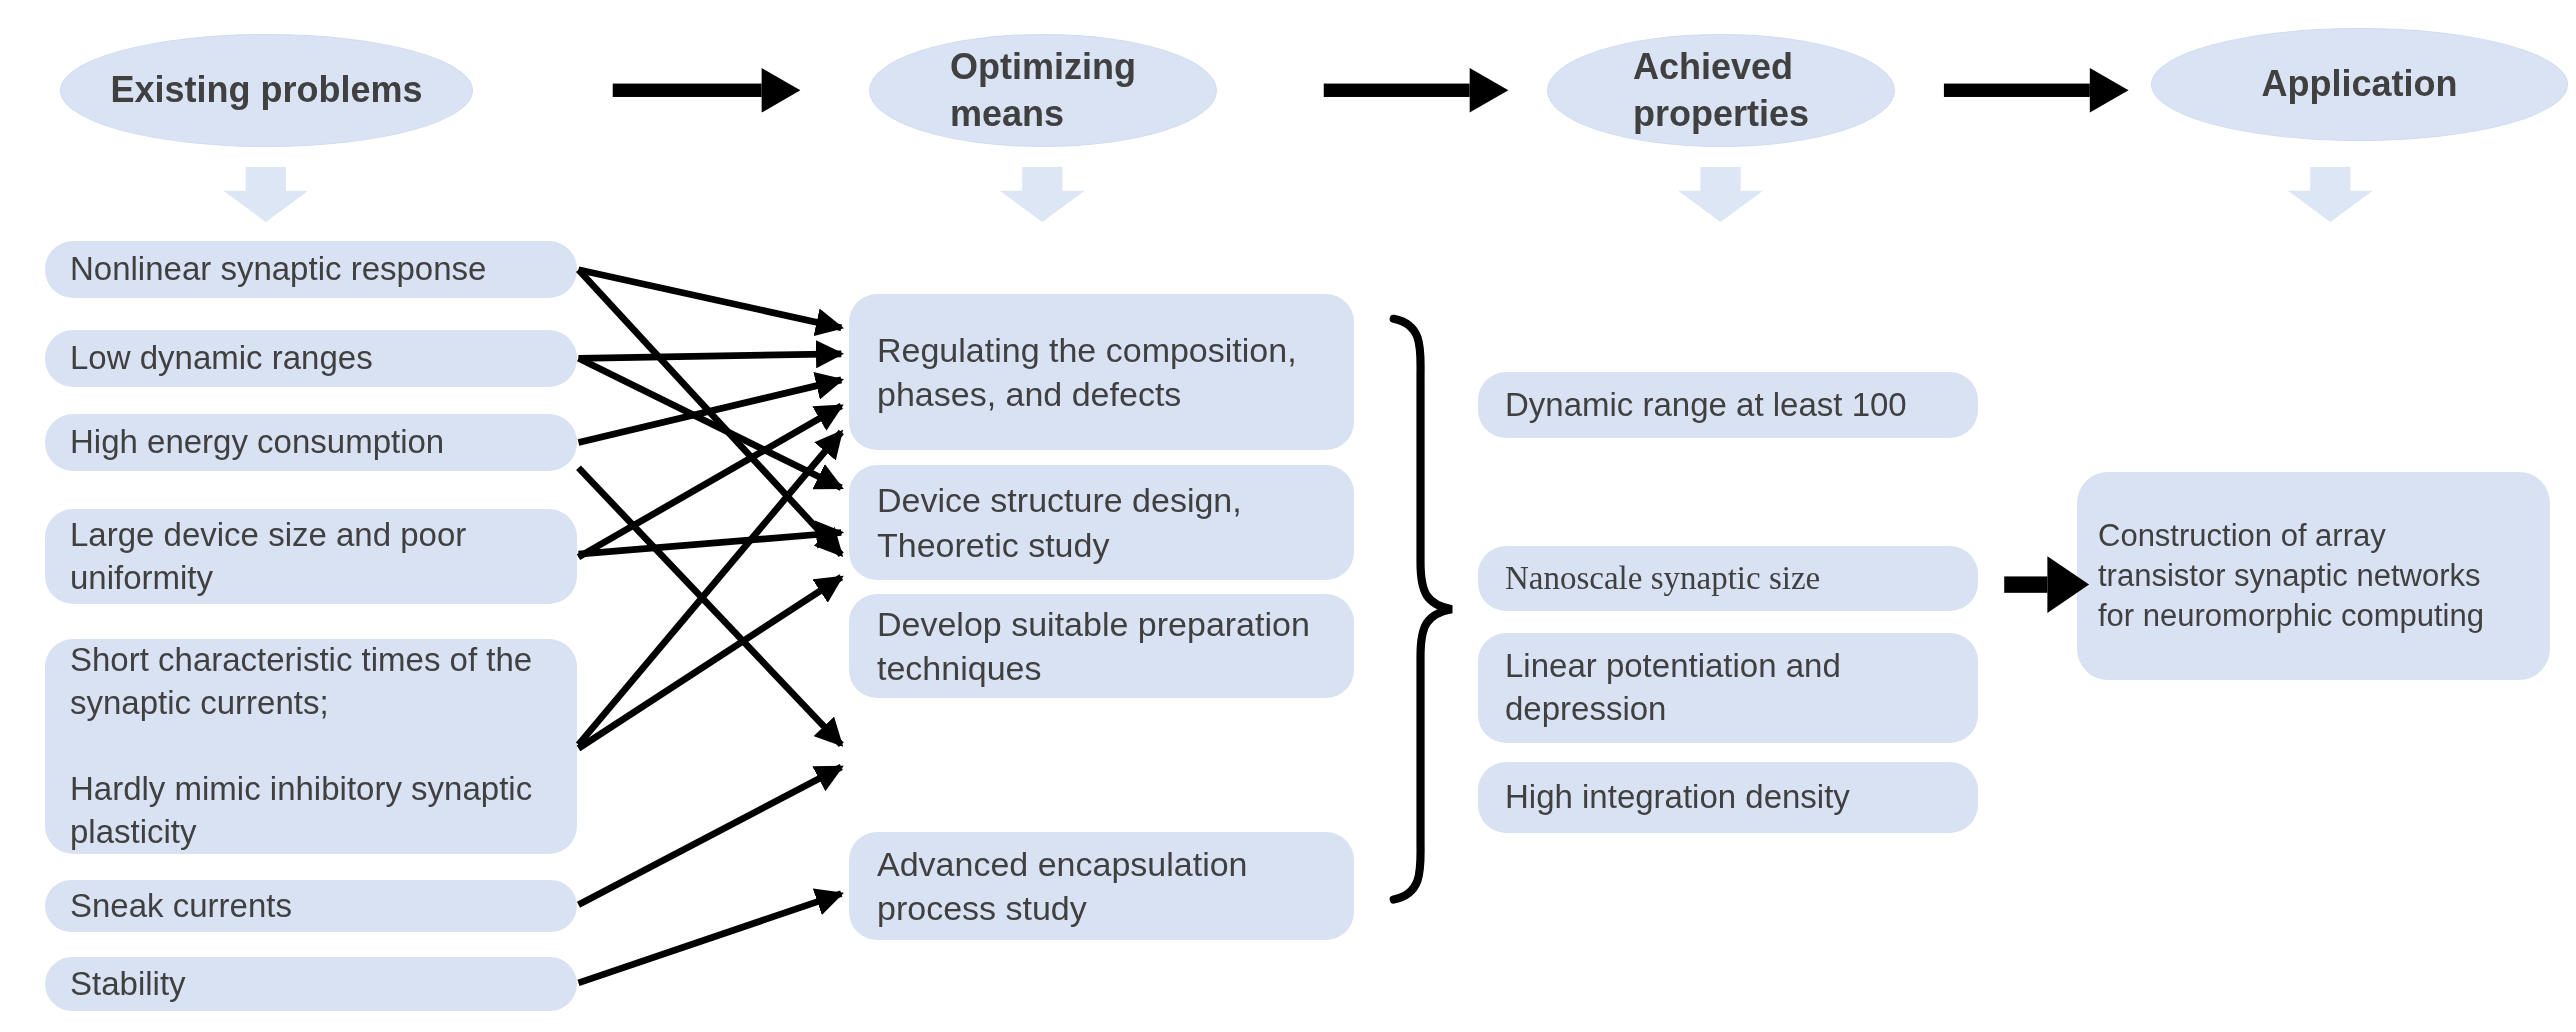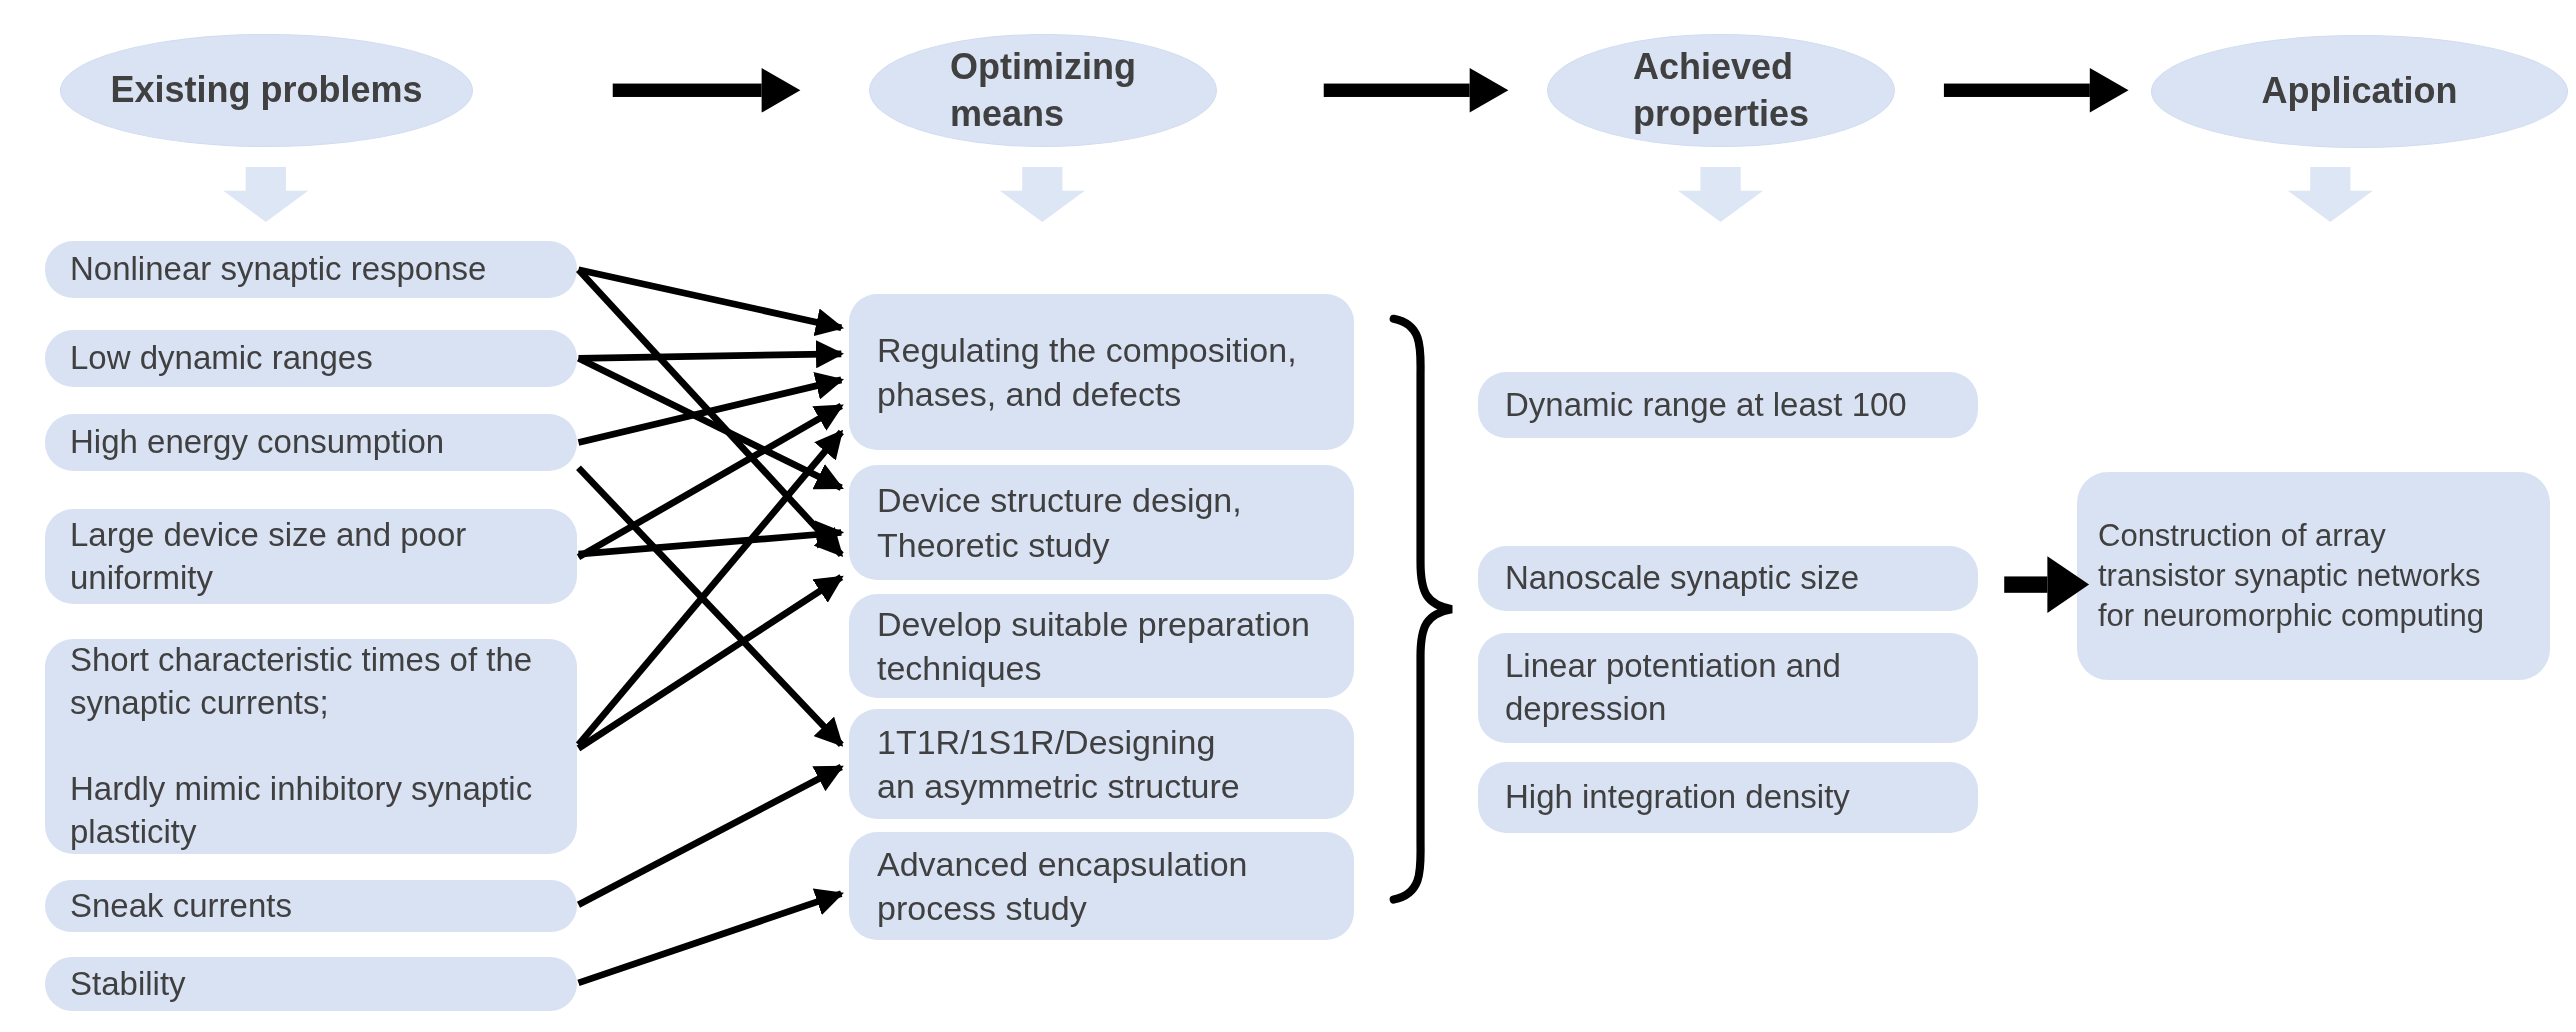--- a/index.html
+++ b/index.html
@@ -51,48 +51,46 @@
 </head>
 <body>
 
 <div class="canvas">
 
   <div class="node stage-ellipse" style="left:60px; top:34px; width:413px; height:113px;">Existing problems</div>
   <div class="node stage-ellipse" style="left:869px; top:34px; width:348px; height:113px;">Optimizing
 means</div>
   <div class="node stage-ellipse" style="left:1547px; top:34px; width:348px; height:113px;">Achieved
 properties</div>
-  <div class="node stage-ellipse" style="left:2151px; top:35px; width:417px; height:113px;">Application</div>
+  <div class="node stage-ellipse" style="left:2151px; top:28px; width:417px; height:113px;">Application</div>
 
   <div class="node problem-box" style="left:45px; top:241px; width:532px; height:57px;">Nonlinear synaptic response</div>
   <div class="node problem-box" style="left:45px; top:330px; width:532px; height:57px;">Low dynamic ranges</div>
   <div class="node problem-box" style="left:45px; top:414px; width:532px; height:57px;">High energy consumption</div>
   <div class="node problem-box" style="left:45px; top:509px; width:532px; height:95px;">Large device size and poor
 uniformity</div>
   <div class="node problem-box" style="left:45px; top:639px; width:532px; height:215px;">Short characteristic times of the
 synaptic currents;
 
 Hardly mimic inhibitory synaptic
 plasticity</div>
   <div class="node problem-box" style="left:45px; top:880px; width:532px; height:52px;">Sneak currents</div>
   <div class="node problem-box" style="left:45px; top:957px; width:532px; height:54px;">Stability</div>
 
   <div class="node means-box" style="left:849px; top:294px; width:505px; height:156px;">Regulating the composition,
 phases, and defects</div>
   <div class="node means-box" style="left:849px; top:465px; width:505px; height:115px;">Device structure design,
 Theoretic study</div>
   <div class="node means-box" style="left:849px; top:594px; width:505px; height:104px;">Develop suitable preparation
 techniques</div>
-  <div class="node means-box" style="left:849px; top:709px; width:505px; height:110px;">1T1R/1S1R/Designing
-an asymmetric structure</div>
   <div class="node means-box" style="left:849px; top:832px; width:505px; height:108px;">Advanced encapsulation
 process study</div>
 
   <div class="node prop-box" style="left:1478px; top:372px; width:500px; height:66px;">Dynamic range at least 100</div>
-  <div class="node prop-box" style="left:1478px; top:546px; width:500px; height:65px;">Nanoscale synaptic size</div>
+  <div class="node prop-box" style="left:1478px; top:546px; width:500px; height:65px;font-family:Liberation Serif, serif;">Nanoscale synaptic size</div>
   <div class="node prop-box" style="left:1478px; top:633px; width:500px; height:110px;">Linear potentiation and
 depression</div>
   <div class="node prop-box" style="left:1478px; top:762px; width:500px; height:71px;">High integration density</div>
 
   <div class="node app-box" style="left:2077px; top:472px; width:473px; height:208px;">Construction of array
 transistor synaptic networks
 for neuromorphic computing</div>
 
   <svg class="arrow-layer" viewBox="0 0 3460 1387" xmlns="http://www.w3.org/2000/svg">
     <defs>

